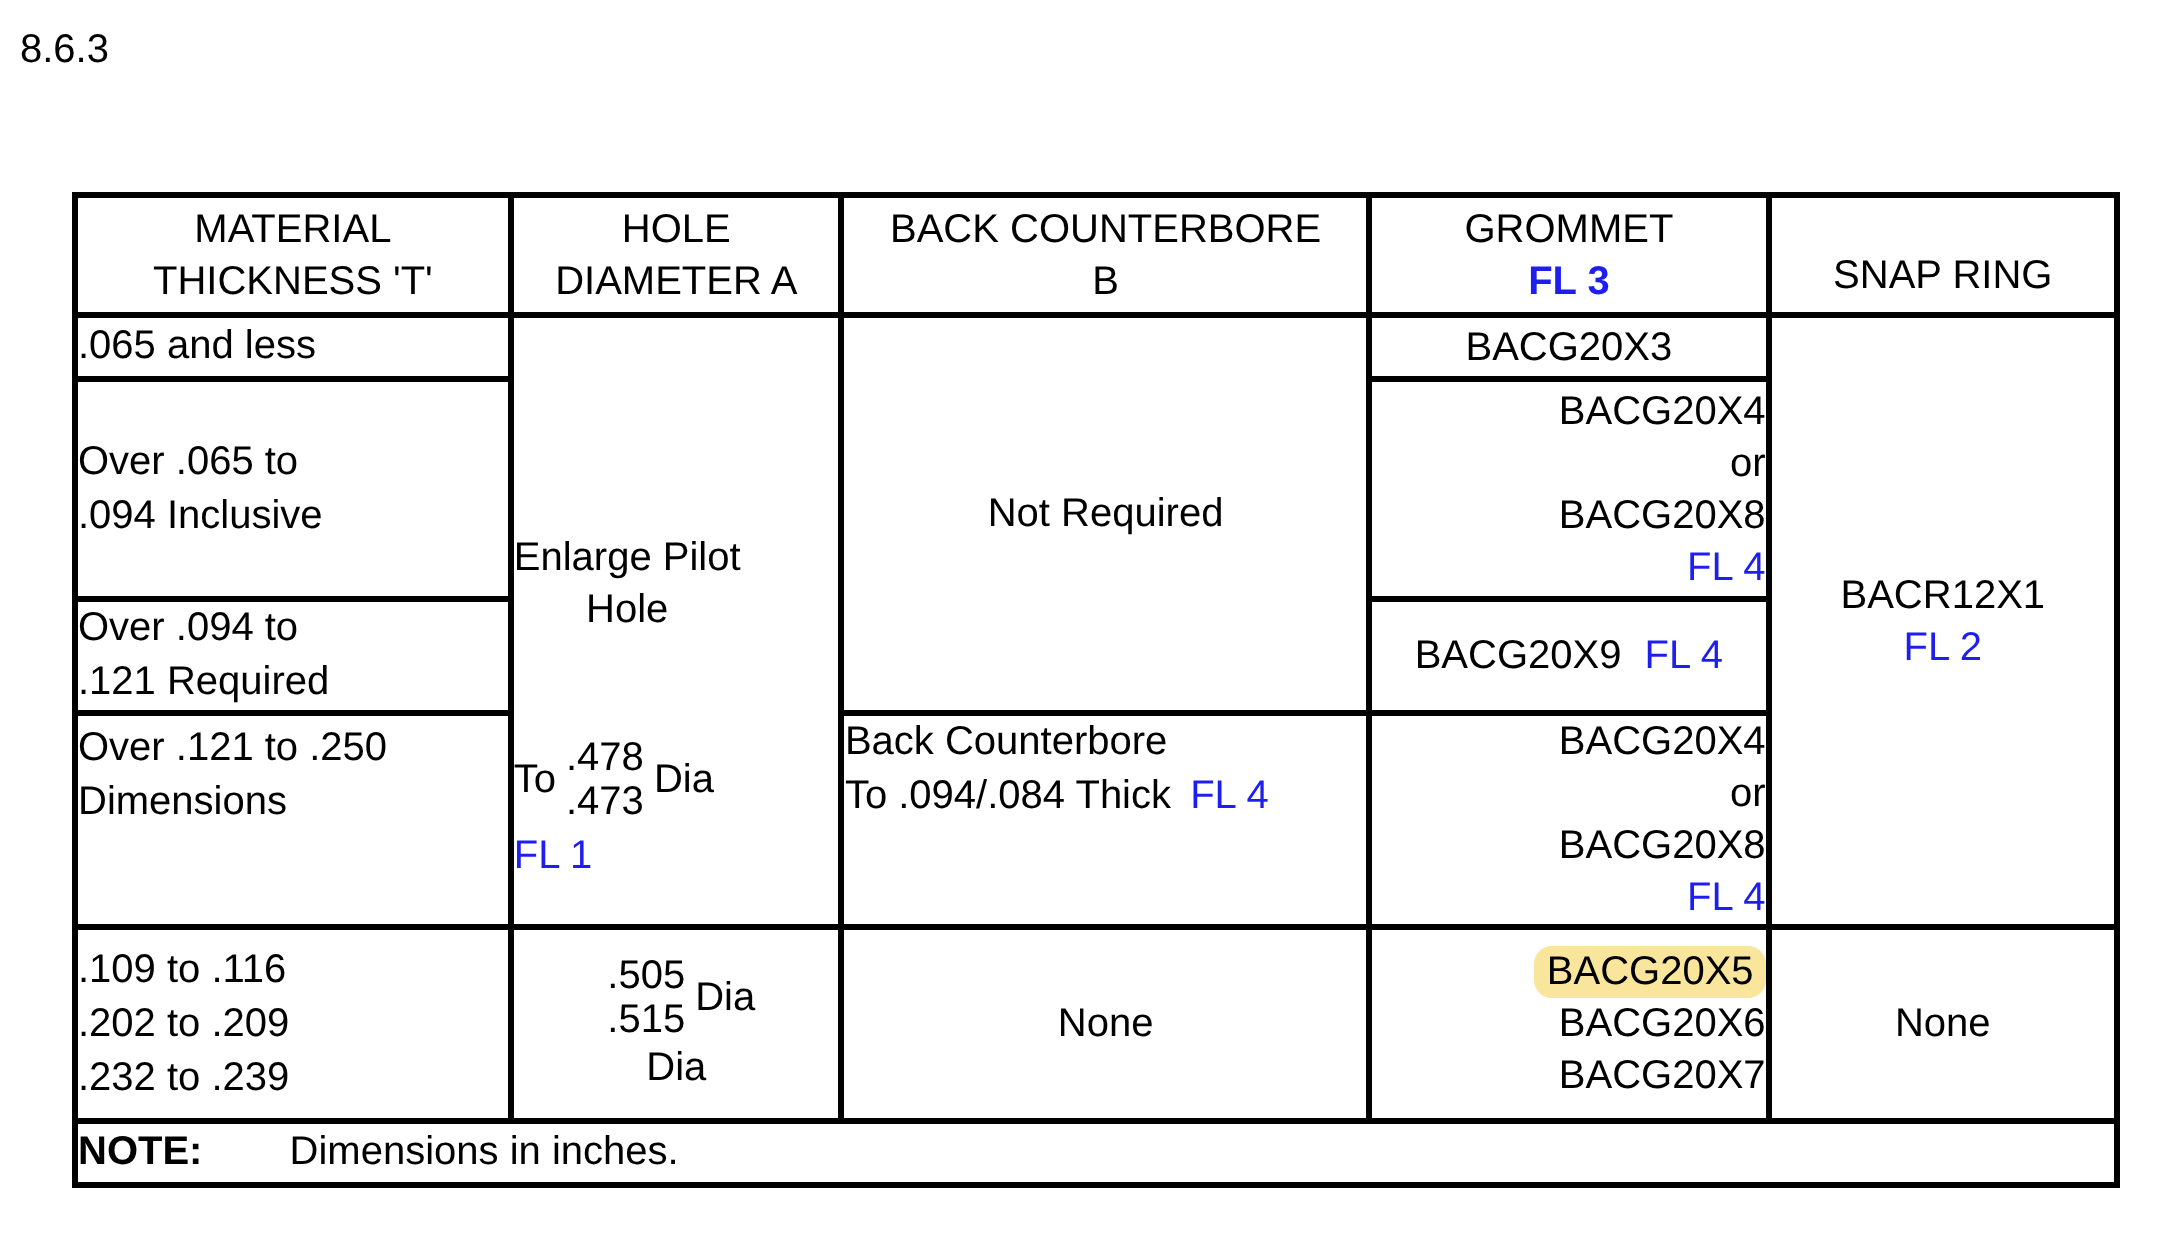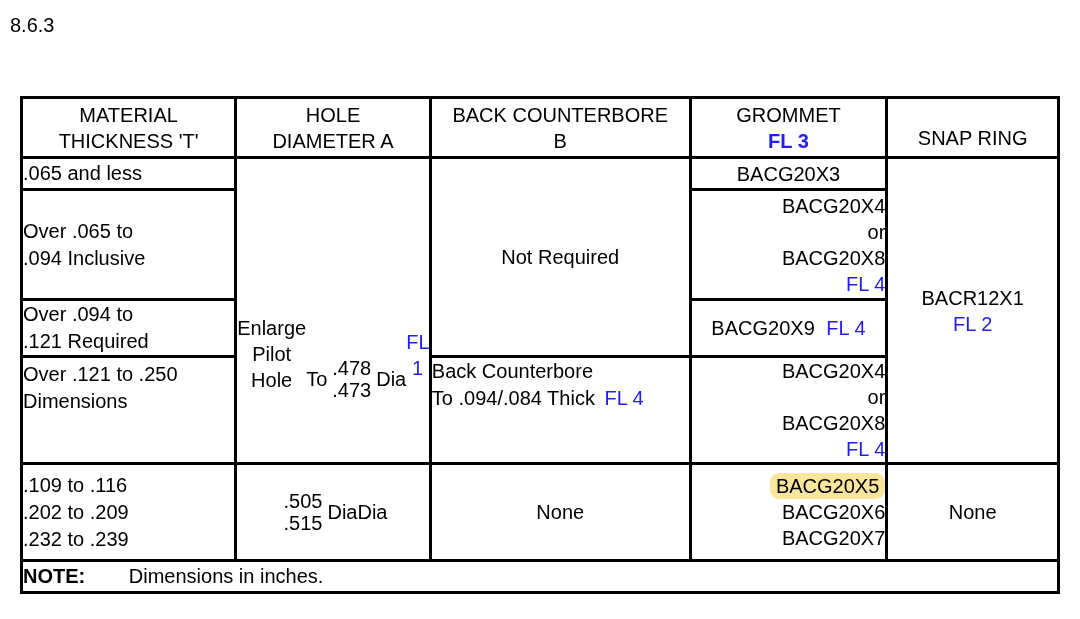--- a/index.html
+++ b/index.html
@@ -12,43 +12,43 @@
     font-family:"Liberation Sans", sans-serif;color:#000;overflow:hidden;
   }
   .hdr-section{position:absolute;left:10px;top:14px;font-size:20px;}
   .hdr-line1{position:absolute;left:175px;top:14px;font-size:20px;white-space:nowrap;}
   .hdr-line2{position:absolute;left:0;top:46px;width:1080px;text-align:center;font-size:20px;font-weight:bold;white-space:nowrap;}
   .doclink{color:var(--link);text-decoration:underline;font-weight:bold;cursor:pointer;}
   .blue{color:var(--link);}
   .bold{font-weight:bold;}
 
   table.spec{
-    position:absolute;left:20px;top:96px;border-collapse:collapse;table-layout:fixed;
+    position:absolute;left:36px;top:96px;border-collapse:collapse;table-layout:fixed;
   }
   table.spec td, table.spec th{
     border:3px solid #000;padding:0;font-size:20px;font-weight:normal;overflow:hidden;
   }
   tr.rh0{height:60px;} tr.rh1{height:32px;} tr.rh2{height:110px;} tr.rh3{height:57px;}
   tr.rh4{height:105px;} tr.rh5{height:97px;} tr.rh6{height:32px;}
 
   th.colhead{font-weight:bold;text-align:center;vertical-align:middle;line-height:26px;}
   th.colhead.bottom{vertical-align:bottom;padding-bottom:5px;}
 
   td.mat{ text-align:left;vertical-align:middle;padding:1px 4px 1px 6px;line-height:27px;}
   td.mat.top{vertical-align:top;padding-top:3px;}
   td.center{text-align:center;vertical-align:middle;line-height:26px;}
   td.vtop-left{vertical-align:top;text-align:left;padding:3px 4px 0 6px;line-height:27px;}
 
-  .hole-inner{display:flex;align-items:center;padding-top:86px;}
+  .hole-inner{display:flex;flex-direction:column;align-items:flex-start;padding-top:86px;}
   .enlarge{text-align:center;line-height:26px;}
   .frac-row{display:flex;align-items:center;justify-content:center;}
   .frac-row.gap-top{margin-top:50px;}
   .frac-col{display:flex;flex-direction:column;line-height:22px;margin:0 5px;text-align:center;}
   .fl-line{color:var(--link);margin-top:3px;text-align:center;}
-  .hole5-inner{display:flex;flex-direction:row;align-items:center;justify-content:center;height:100%;}
+  .hole5-inner{display:flex;flex-direction:column;align-items:center;justify-content:center;height:100%;}
   .dia-below{line-height:26px;}
 
   .grom-stack{text-align:right;line-height:26px;}
   .pill{display:inline-block;background:var(--hl);border-radius:9px;padding:0 6px;}
 
   td.noterow{padding:2px 4px 2px 6px;text-align:left;vertical-align:middle;}
   .note-label{font-weight:bold;}
   .note-text{margin-left:38px;}
 </style>
 </head>

